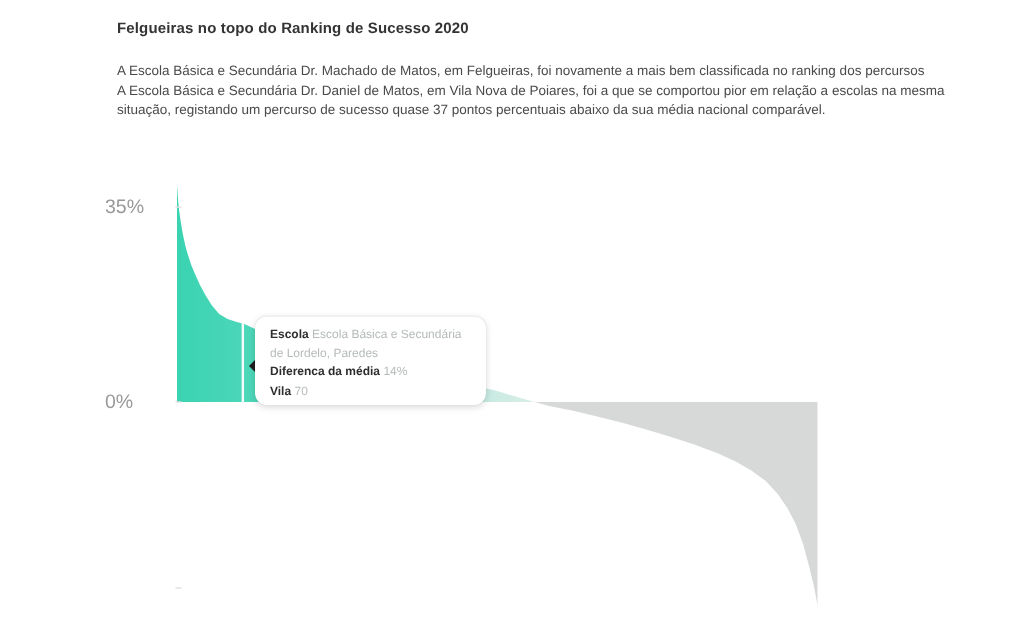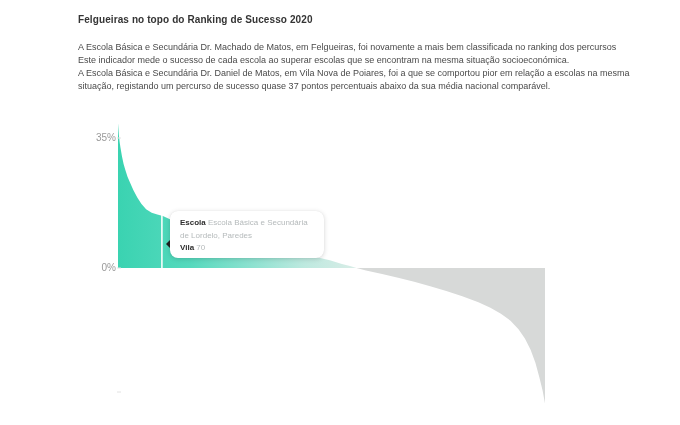--- a/index.html
+++ b/index.html
@@ -4,21 +4,21 @@
 <style>
   html,body{margin:0;padding:0;background:#fff;}
   .page{position:relative;width:680px;height:425px;background:#ffffff;overflow:hidden;
         font-family:"Liberation Sans", sans-serif;}
   .article{position:absolute;left:78px;top:14px;width:530px;}
   .title{font-size:10px;font-weight:bold;color:#343434;letter-spacing:.1px;margin:0 0 16px 0;}
   .body-lines{font-size:9px;color:#4a4a4a;line-height:13px;}
   .body-lines .line{white-space:nowrap;}
   .chart{position:absolute;left:0;top:0;width:680px;height:425px;}
   .chart svg{position:absolute;left:0;top:0;}
-  .ytick{position:absolute;width:46px;text-align:right;font-size:10px;color:#999;line-height:8px;}
+  .ytick{position:absolute;width:46px;text-align:left;font-size:13px;color:#999;line-height:8px;}
   .ytick-top{left:70px;top:134px;}
   .ytick-zero{left:70px;top:264px;}
   .ytick-bottom{left:70px;top:396px;margin-top:44px;}
   .tooltip{position:absolute;left:170px;top:211px;width:134px;background:#ffffff;
            border-radius:8px;box-shadow:0 1px 5px rgba(0,0,0,.16),0 0 1px rgba(0,0,0,.08);
            padding:6px 10px 3px 10px;font-size:8px;line-height:12.5px;color:#2e2e2e;}
   .tooltip::before{content:"";position:absolute;left:-4px;top:29px;width:0;height:0;
            border-top:4px solid transparent;border-bottom:4px solid transparent;
            border-right:4px solid #1c1c1c;}
   .tooltip b{font-weight:bold;color:#2e2e2e;}
@@ -26,21 +26,20 @@
 </style>
 </head>
 <body>
 
 <div class="page">
 
   <div class="article">
     <h1 class="title">Felgueiras no topo do Ranking de Sucesso 2020</h1>
     <div class="body-lines">
         <div class="line">A Escola Básica e Secundária Dr. Machado de Matos, em Felgueiras, foi novamente a mais bem classificada no ranking dos percursos</div>
-        <div class="line">Este indicador mede o sucesso de cada escola ao superar escolas que se encontram na mesma situação socioeconómica.</div>
         <div class="line">A Escola Básica e Secundária Dr. Daniel de Matos, em Vila Nova de Poiares, foi a que se comportou pior em relação a escolas na mesma</div>
         <div class="line">situação, registando um percurso de sucesso quase 37 pontos percentuais abaixo da sua média nacional comparável.</div>
       </div>
   </div>
 
   <div class="chart">
     <span class="ytick ytick-top">35%</span>
     <span class="ytick ytick-zero">0%</span>
     <span class="ytick ytick-bottom">-35%</span>
 
@@ -59,17 +58,18 @@
       <rect id="hl-sep" fill="#ffffff" opacity="0.95" x="161.1" y="214.0" width="1.6" height="54.0"></rect>
       <g stroke="#e2e2e2" stroke-width="1">
         <line x1="117" y1="138" x2="121" y2="138"></line>
         <line x1="117" y1="268" x2="121" y2="268"></line>
         <line x1="117" y1="392" x2="121" y2="392"></line>
       </g>
     </svg>
 
     <div class="tooltip">
       <div><b>Escola</b> <span class="val">Escola Básica e Secundária de Lordelo, Paredes</span></div>
+      <div><b>Diferenca da média</b> <span class="val">14%</span></div>
       <div><b>Vila</b> <span class="val">70</span></div>
     </div>
   </div>
 
 </div>
 
 </body></html>

